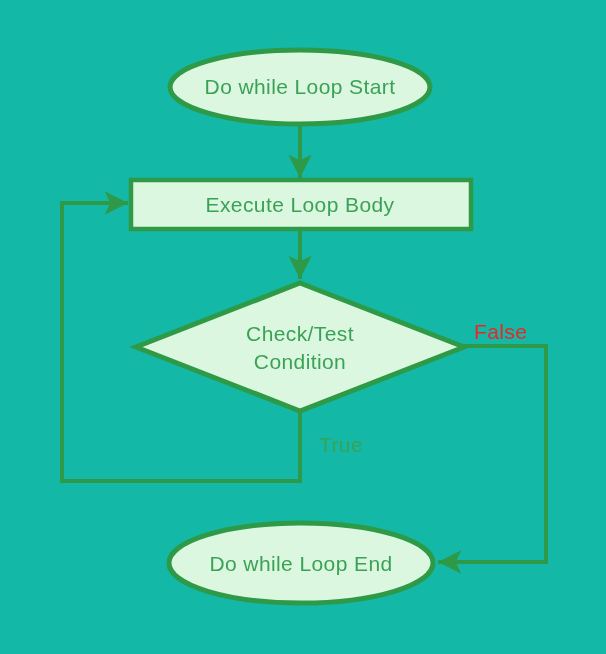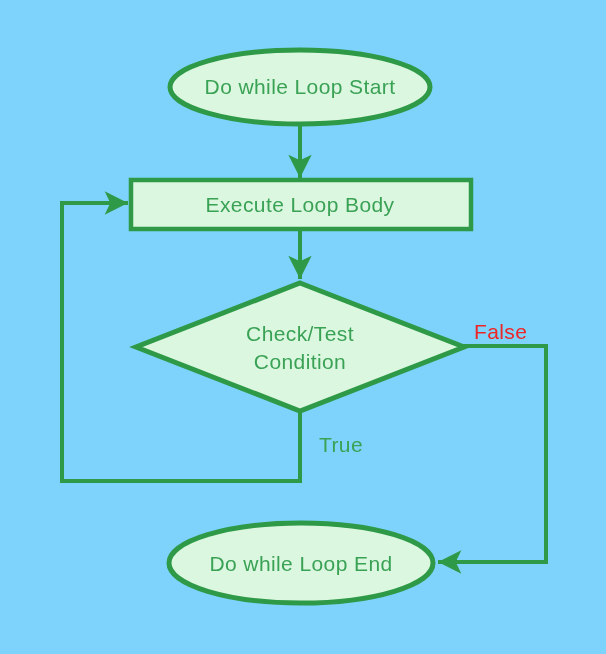--- a/index.html
+++ b/index.html
@@ -4,21 +4,21 @@
 <style>
   html, body {
     margin: 0;
     padding: 0;
     background: #ffffff;
   }
   .canvas {
     position: relative;
     width: 606px;
     height: 654px;
-    background: #7dd3fc;
+    background: #14b8a6;
     font-family: "Liberation Sans", "DejaVu Sans", sans-serif;
   }
   svg { display: block; }
   .edge {
     fill: none;
     stroke-width: 4;
     stroke-linejoin: miter;
   }
   .shape-ellipse { stroke-width: 5; }
   .shape-rect    { stroke-width: 4.5; }

